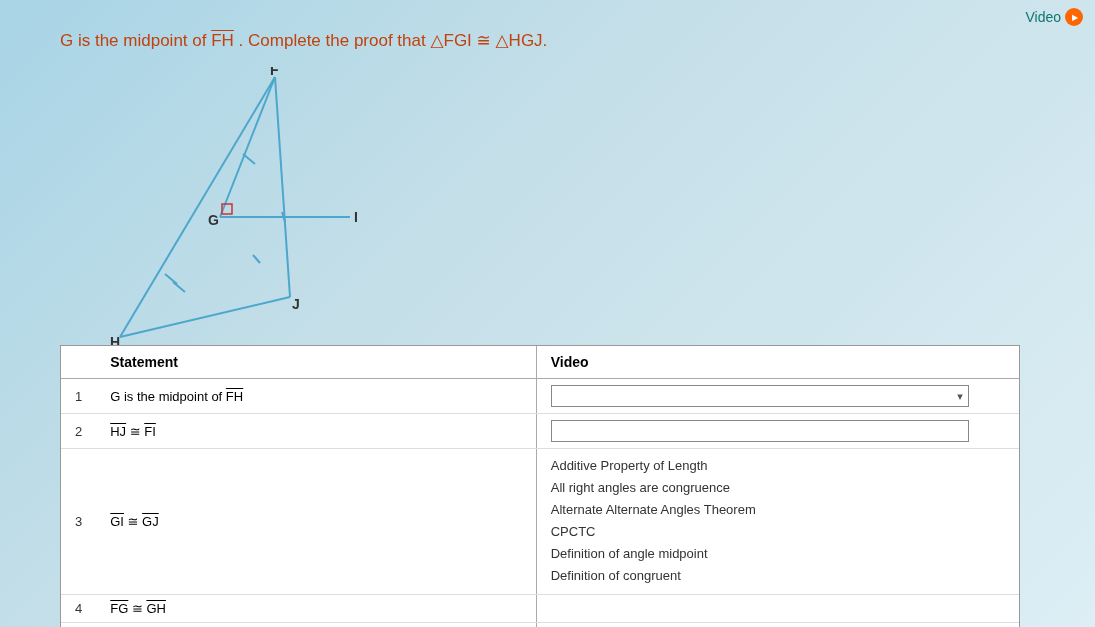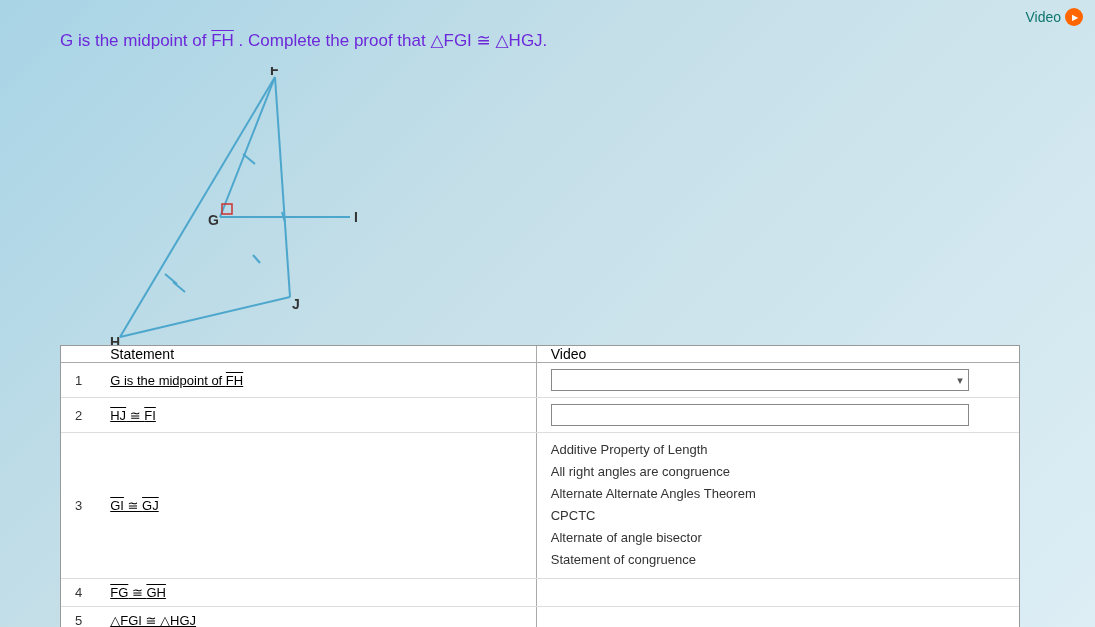--- a/index.html
+++ b/index.html
@@ -41,21 +41,21 @@
 
     .main-container {
       position: absolute;
       top: 30px;
       left: 60px;
       width: 960px;
     }
 
     .problem-title {
       font-size: 17px;
-      color: #6d28d9;
+      color: #c2410c;
       margin-bottom: 16px;
       font-weight: normal;
     }
     .problem-title .overline {
       text-decoration: overline;
     }
 
     .diagram-area {
       position: relative;
       width: 320px;
@@ -79,43 +79,42 @@
       background: white;
     }
 
     .proof-table table {
       width: 100%;
       border-collapse: collapse;
     }
 
     .proof-table th {
       text-align: left;
-      padding: 0 14px;
-      font-weight: normal;
+      padding: 8px 14px;
+      font-weight: bold;
       font-size: 14px;
       border-bottom: 1px solid #aaa;
       background: #fff;
     }
 
     .proof-table td {
       padding: 6px 14px;
       font-size: 13px;
       vertical-align: middle;
       border-bottom: 1px solid #ddd;
     }
 
     .proof-table td.num-col {
       width: 30px;
       color: #333;
     }
 
     .proof-table td.stmt-col {
       width: 440px;
       border-right: 1px solid #aaa;
-      text-decoration: underline;
     }
 
     .proof-table td.reason-col {
       position: relative;
     }
 
     .overline {
       text-decoration: overline;
     }
 
@@ -274,22 +273,22 @@
         <td class="num-col">3</td>
         <td class="stmt-col">
           <span class="overline">GI</span> ≅ <span class="overline">GJ</span>
         </td>
         <td class="reason-col">
           <div class="reason-list">
             <div>Additive Property of Length</div>
             <div>All right angles are congruence</div>
             <div>Alternate Alternate Angles Theorem</div>
             <div>CPCTC</div>
-            <div>Alternate of angle bisector</div>
-            <div>Statement of congruence</div>
+            <div>Definition of angle midpoint</div>
+            <div>Definition of congruent</div>
           </div>
         </td>
       </tr>
 
       <tr>
         <td class="num-col">4</td>
         <td class="stmt-col">
           <span class="overline">FG</span> ≅ <span class="overline">GH</span>
         </td>
         <td class="reason-col"></td>

